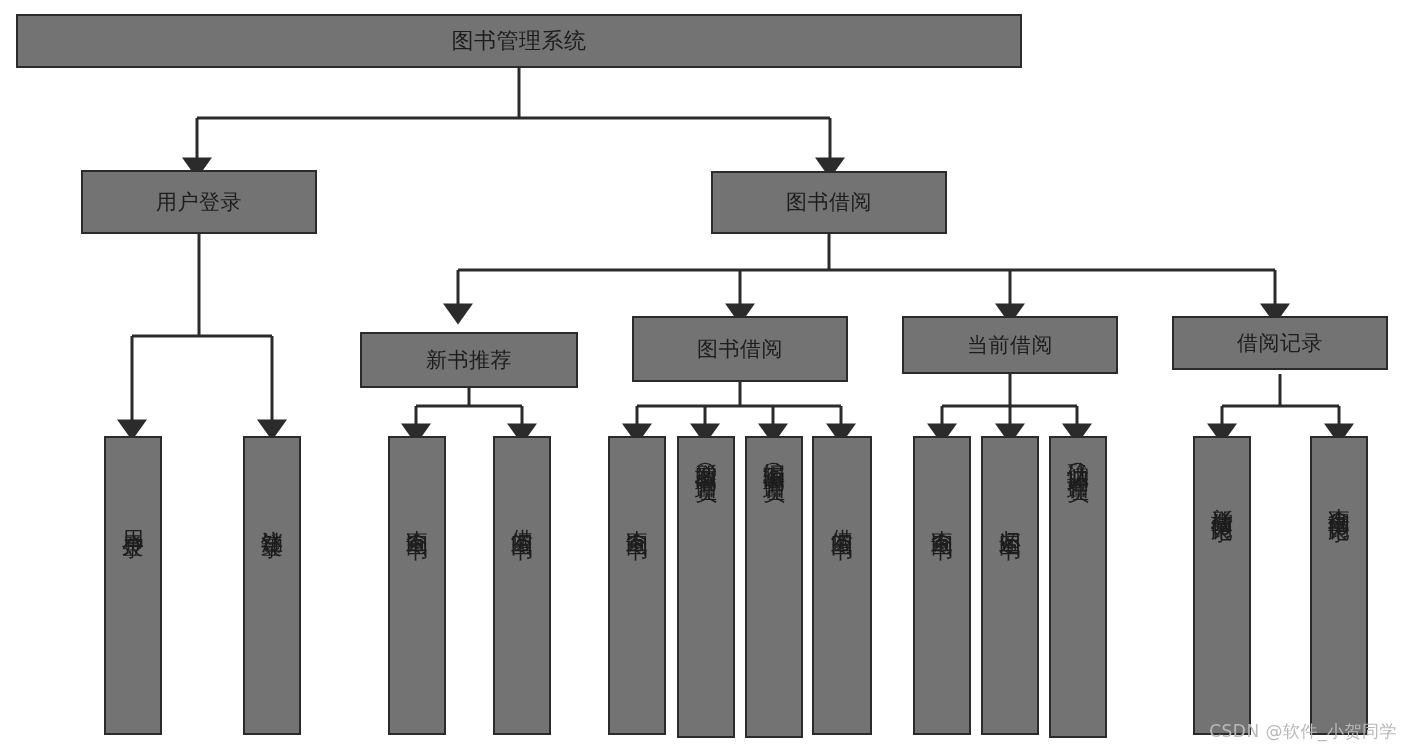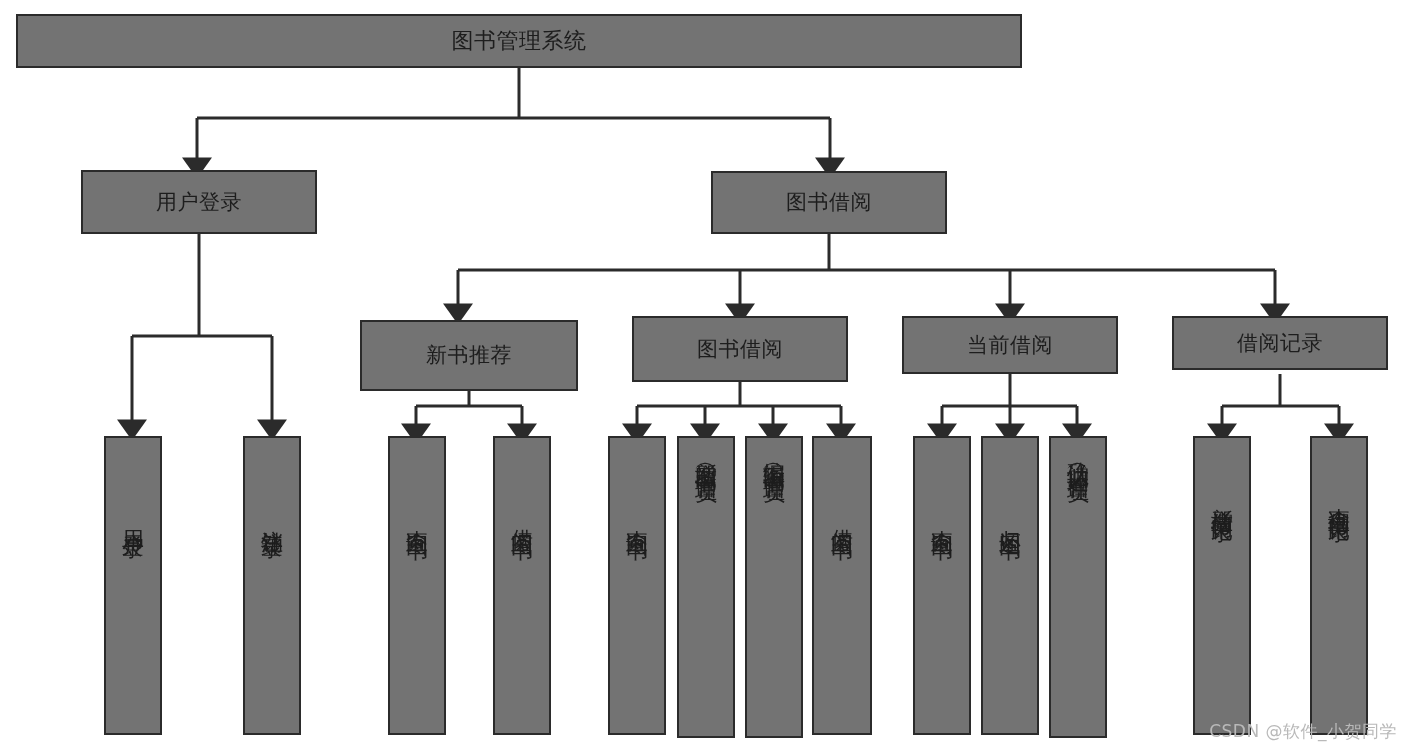--- a/index.html
+++ b/index.html
@@ -140,21 +140,21 @@
   </div>
 
   <div class="node horiz" style="left:81px; top:170px; width:236px; height:64px;">
     <span class="label">用户登录</span>
   </div>
 
   <div class="node horiz" style="left:711px; top:171px; width:236px; height:63px;">
     <span class="label">图书借阅</span>
   </div>
 
-  <div class="node horiz" style="left:360px; top:320px; width:218px; height:71px;align-items:center;">
+  <div class="node horiz" style="left:360px; top:332px; width:218px; height:56px;align-items:center;">
     <span class="label">新书推荐</span>
   </div>
 
   <div class="node horiz" style="left:632px; top:316px; width:216px; height:66px;">
     <span class="label">图书借阅</span>
   </div>
 
   <div class="node horiz" style="left:902px; top:316px; width:216px; height:58px;">
     <span class="label">当前借阅</span>
   </div>

